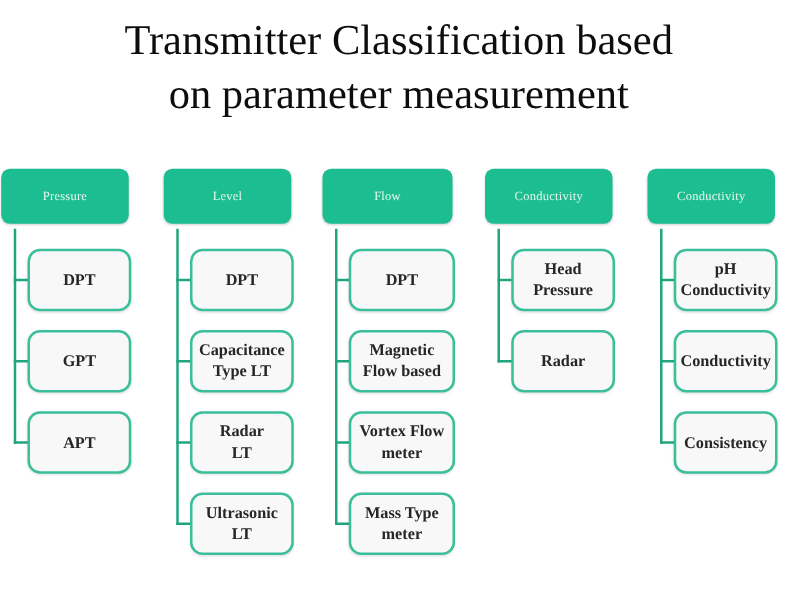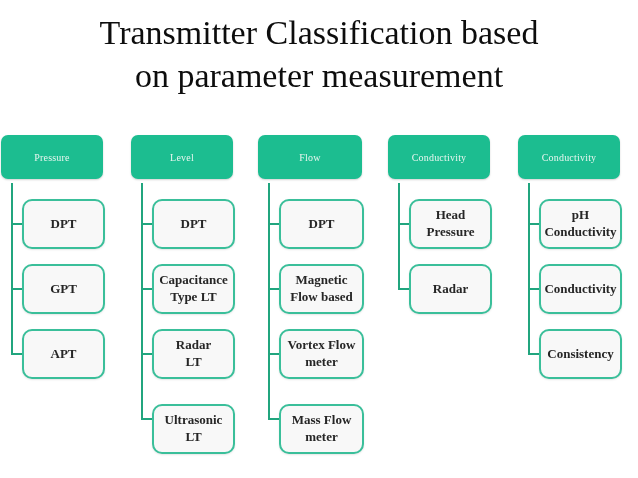--- a/index.html
+++ b/index.html
@@ -57,21 +57,21 @@
     border-radius: 10px;
     display: flex; align-items: center; justify-content: center;
     text-align: center;
     font-size: 13px;
     font-weight: bold;
     color: var(--node-text, #262626);
     line-height: 1.3;
     white-space: pre-line;
     box-shadow: 0 1px 2px rgba(0,0,0,0.10);
   }
-  .r0 { top: 64px; }  .r1 { top: 129px; }  .r2 { top: 194px; }  .r3 { top: 269px; }
+  .r0 { top: 64px; }  .r1 { top: 129px; }  .r2 { top: 194px; }  .r3 { top: 259px; }
   .s0 { top: 88px; }  .s1 { top: 153px; }  .s2 { top: 218px; }  .s3 { top: 283px; }
 </style>
 </head>
 <body>
 
 <div class="stage">
 
   <div class="title">Transmitter Classification based
 on parameter measurement</div>
 
@@ -107,21 +107,21 @@
     <div class="vline" style="height:237px;"></div>
     <div class="stub s0"></div>
     <div class="stub s1"></div>
     <div class="stub s2"></div>
     <div class="stub s3"></div>
     <div class="node r0">DPT</div>
     <div class="node r1">Magnetic
 Flow based</div>
     <div class="node r2">Vortex Flow
 meter</div>
-    <div class="node r3">Mass Flow
+    <div class="node r3">Mass Type
 meter</div>
   </div>
 
   <div class="col" style="left:388px; width:102px;">
     <div class="hdr">Conductivity</div>
     <div class="vline" style="height:107px;"></div>
     <div class="stub s0"></div>
     <div class="stub s1"></div>
     <div class="node r0">Head
 Pressure</div>

